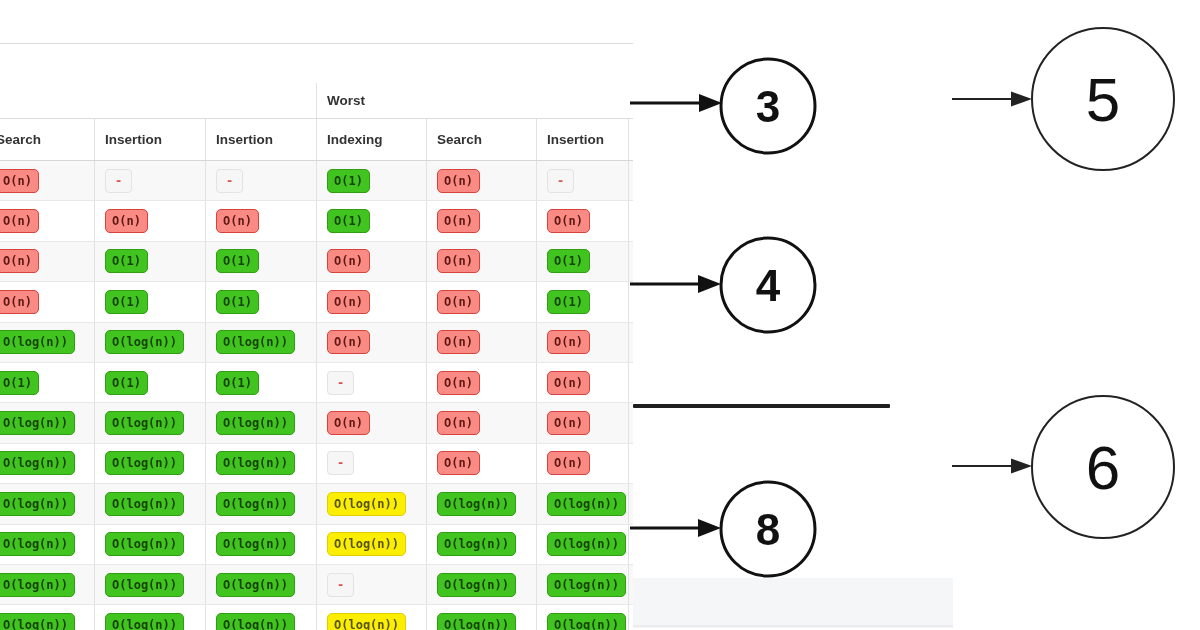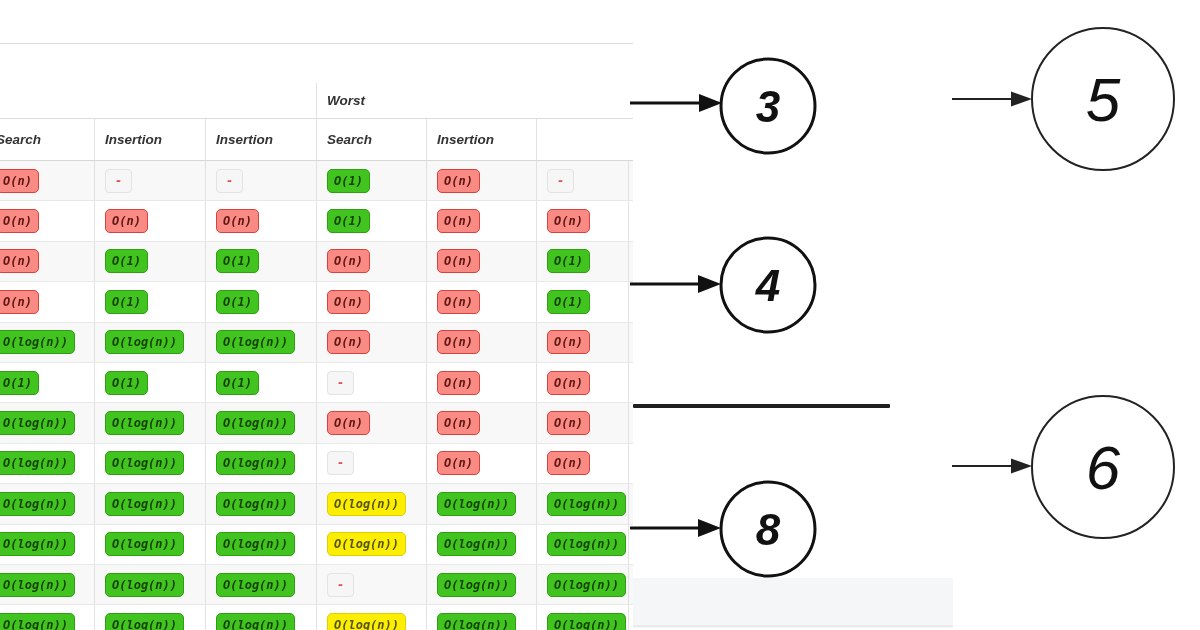--- a/index.html
+++ b/index.html
@@ -1,19 +1,18 @@
 <!DOCTYPE html>
 <html><head>
 <meta charset="utf-8">
 <style>
   html,body{margin:0;padding:0;background:#fff;}
   .canvas{
     position:relative;width:1200px;height:630px;overflow:hidden;background:#ffffff;
     font-family:"Liberation Sans",sans-serif;
-    font-style:italic;
   }
   
   .table-clip{position:absolute;left:0;top:0;width:633px;height:630px;overflow:hidden;background:#fff;}
   .bo-table{position:absolute;left:-14px;top:43px;width:758px;border-top:1px solid #dcdcdc;background:#fff;}
   .row{display:grid;grid-template-columns:108px 111px 111px 110px 110px 92px 116px;}
   .row.empty{height:39px;}
   .row.group{height:35px;grid-template-columns:330px 1fr;}
   .row.head{height:41px;border-top:1px solid #dcdcdc;border-bottom:1px solid #d7d7d7;}
   .row.data{height:39.4px;}
   .row.data + .row.data{border-top:1px solid #e8e8e8;}
@@ -59,20 +58,23 @@
         <div class="c">
             <span class="hlabel">Search</span>
           </div>
         <div class="c">
             <span class="hlabel">Insertion</span>
           </div>
         <div class="c">
             <span class="hlabel">Insertion</span>
           </div>
         <div class="c">
+            <span class="hlabel">Indexing</span>
+          </div>
+        <div class="c">
             <span class="hlabel">Search</span>
           </div>
         <div class="c">
             <span class="hlabel">Insertion</span>
           </div>
         <div class="c"></div>
       </div>
 
       <div>
           <div class="row data striped">

